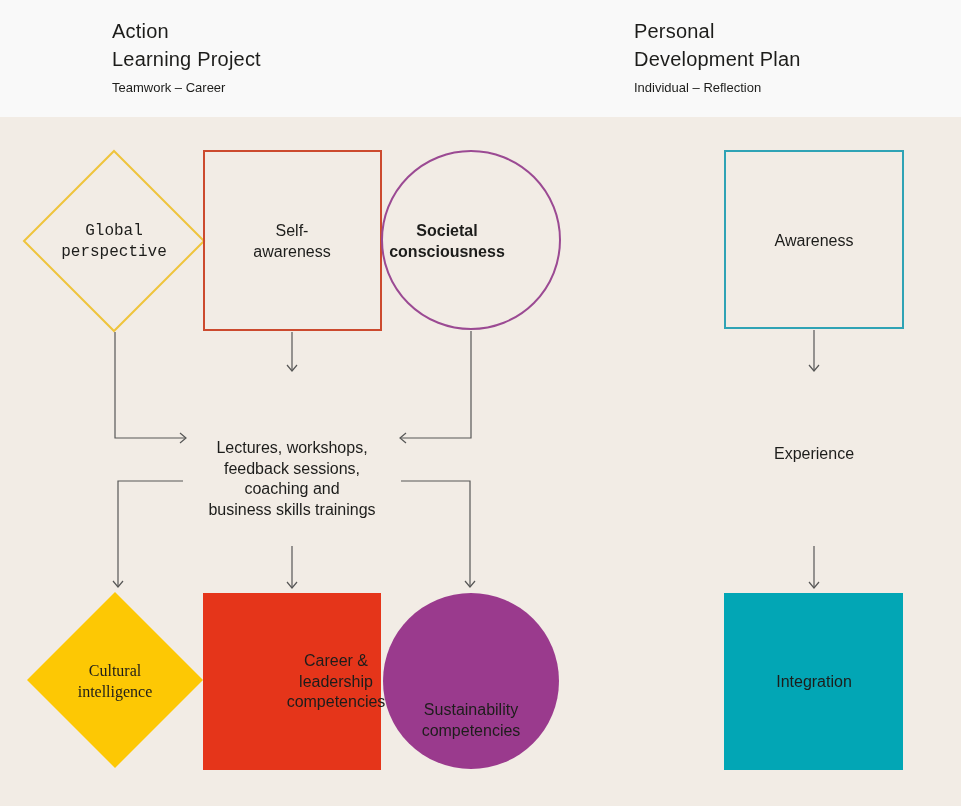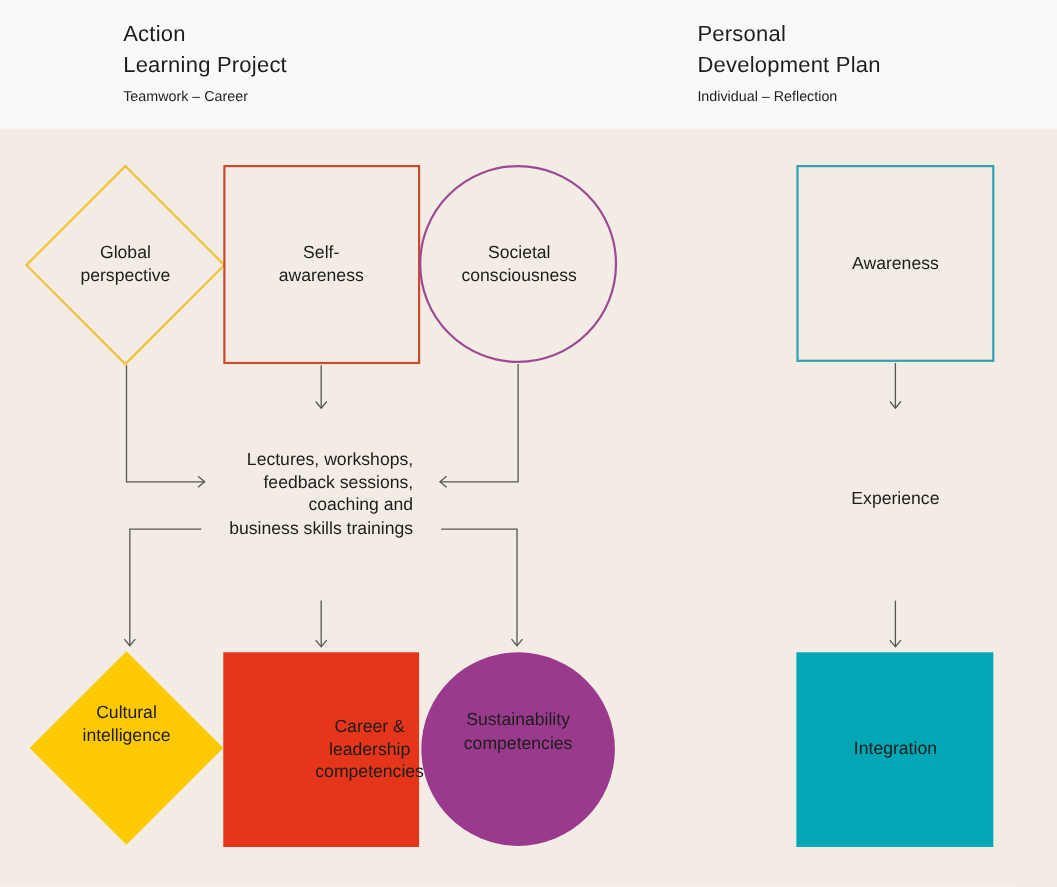--- a/index.html
+++ b/index.html
@@ -23,29 +23,29 @@
   }
   .hdr .subtitle { font-size:13px; margin-top:7px; }
 
   .diagram { position:absolute; top:0; left:0; }
 
   .label {
     position:absolute; transform:translate(-50%,-50%);
     text-align:center; white-space:pre-line;
     font-size:16px; line-height:20.5px;
   }
-  .lbl-global         { left:114px; top:241px; }
+  .lbl-global         { left:114px; top:241px;font-family:Liberation Mono, monospace; }
   .lbl-self           { left:292px; top:241px; }
-  .lbl-societal       { left:472px; top:241px; }
+  .lbl-societal       { left:447px; top:241px;font-weight:bold; }
   .lbl-awareness      { left:814px; top:241px; }
-  .lbl-trainings      { left:292px; top:450px;text-align:right; }
+  .lbl-trainings      { left:292px; top:479px; }
   .lbl-experience     { left:814px; top:454px;text-align:center; }
-  .lbl-cultural       { left:115px; top:659px; }
+  .lbl-cultural       { left:115px; top:681px;font-family:Liberation Serif, serif; }
   .lbl-career         { left:292px; top:682px;margin-left:44px; }
-  .lbl-sustainability { left:471px; top:666px;text-align:center; }
+  .lbl-sustainability { left:471px; top:720px;text-align:center; }
   .lbl-integration    { left:814px; top:682px; }
 
   .outline-yellow { fill:none; stroke:var(--yellow-outline); stroke-width:2; }
   .outline-red    { fill:none; stroke:var(--red-outline);    stroke-width:2; }
   .outline-purple { fill:none; stroke:var(--purple-outline); stroke-width:2; }
   .outline-teal   { fill:none; stroke:var(--teal-outline);   stroke-width:2; }
   .fill-yellow { fill:var(--yellow); stroke:none; }
   .fill-red    { fill:var(--red);    stroke:none; }
   .fill-purple { fill:var(--purple); stroke:none; }
   .fill-teal   { fill:var(--teal);   stroke:none; }

